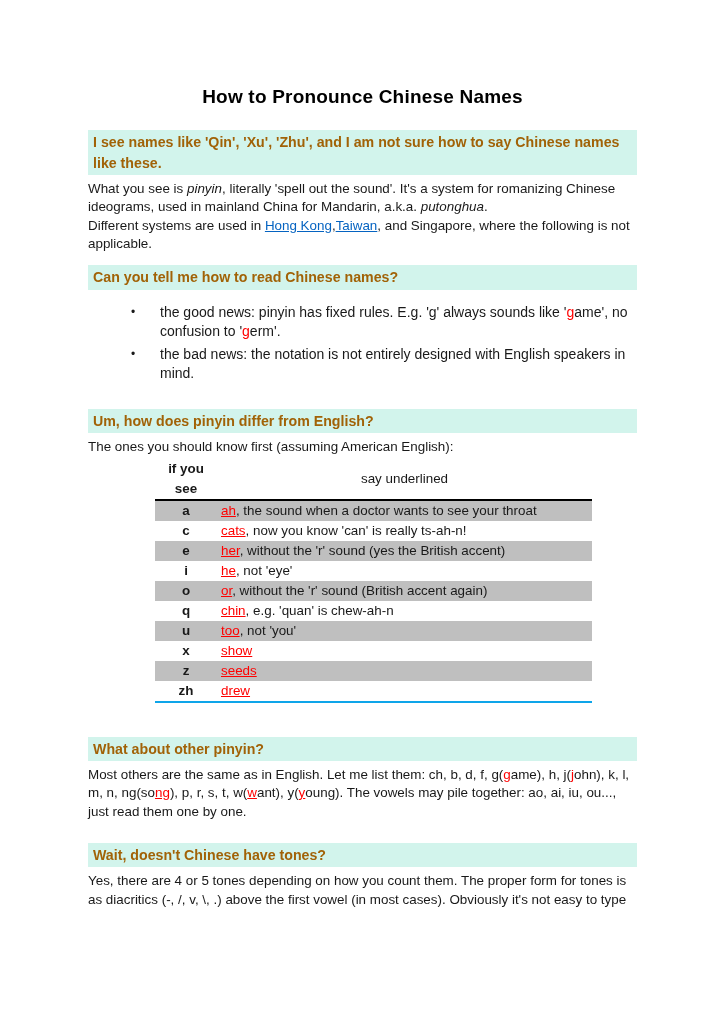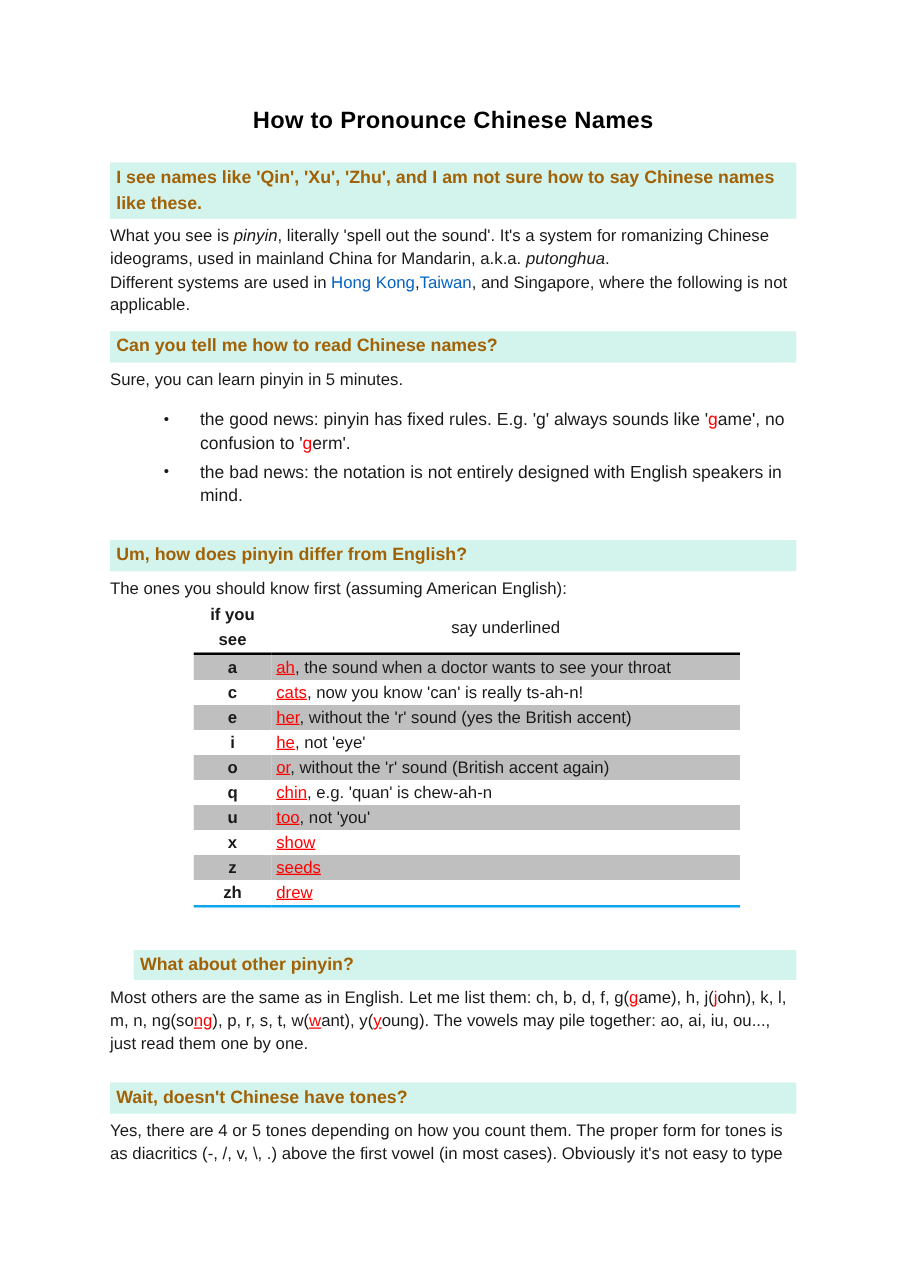--- a/index.html
+++ b/index.html
@@ -33,28 +33,28 @@
   }
 
   p, .para {
     font-size: 13.4px;
     line-height: 1.36;
     color: #191919;
   }
 
   .seg-i { font-style: italic; }
   .seg-r { color: #FF0000; text-decoration: underline; }
-  .seg-l { color: #0563C1; cursor: pointer; }
+  .seg-l { color: #0563C1; text-decoration: underline; cursor: pointer; }
 
   .mt12 { margin-top: 12px; }
   .mt13 { margin-top: 13px; }
   .mt16 { margin-top: 16px; }
   .mt22 { margin-top: 22px; }
   .mt26 { margin-top: 26px; }
-  .mt34 { margin-top: 34px; margin-left: 19px; }
+  .mt34 { margin-top: 34px; }
 
   ul.bullets { list-style: none; margin-left: 43px; }
   ul.bullets li { display: flex; margin-bottom: 4px; }
   ul.bullets .bullet {
     width: 29px; flex: 0 0 29px;
     font-size: 12px; line-height: 18px;
   }
   ul.bullets .btxt { flex: 1; font-size: 14px; line-height: 1.36; }
 
   table.pinyin {
@@ -84,21 +84,20 @@
 
 <div class="page">
 
   <h1 class="doc-title">How to Pronounce Chinese Names</h1>
 
   <div class="qheading">I see names like 'Qin', 'Xu', 'Zhu', and I am not sure how to say Chinese names like these.</div>
   <p class="para"><span>What you see is </span><span class="seg-i">pinyin</span><span>, literally 'spell out the sound'.  It's a system for romanizing Chinese ideograms, used in mainland China for Mandarin, a.k.a. </span><span class="seg-i">putonghua</span><span>.</span></p>
   <p class="para"><span>Different systems are used in </span><span class="seg-l">Hong Kong</span><span>,</span><span class="seg-l">Taiwan</span><span>, and Singapore, where the following is not applicable.</span></p>
 
   <div class="qheading mt12">Can you tell me how to read Chinese names?</div>
-  <p class="para">Sure, you can learn pinyin in 5 minutes.</p>
   <ul class="bullets mt13">
       <li>
         <span class="bullet">•</span>
         <span class="btxt"><span>the good news: pinyin has fixed rules.  E.g. 'g' always sounds like '</span><span class="seg-r">g</span><span>ame', no confusion to '</span><span class="seg-r">g</span><span>erm'.</span></span>
       </li>
       <li>
         <span class="bullet">•</span>
         <span class="btxt"><span>the bad news: the notation is not entirely designed with English speakers in mind.</span></span>
       </li>
     </ul>

